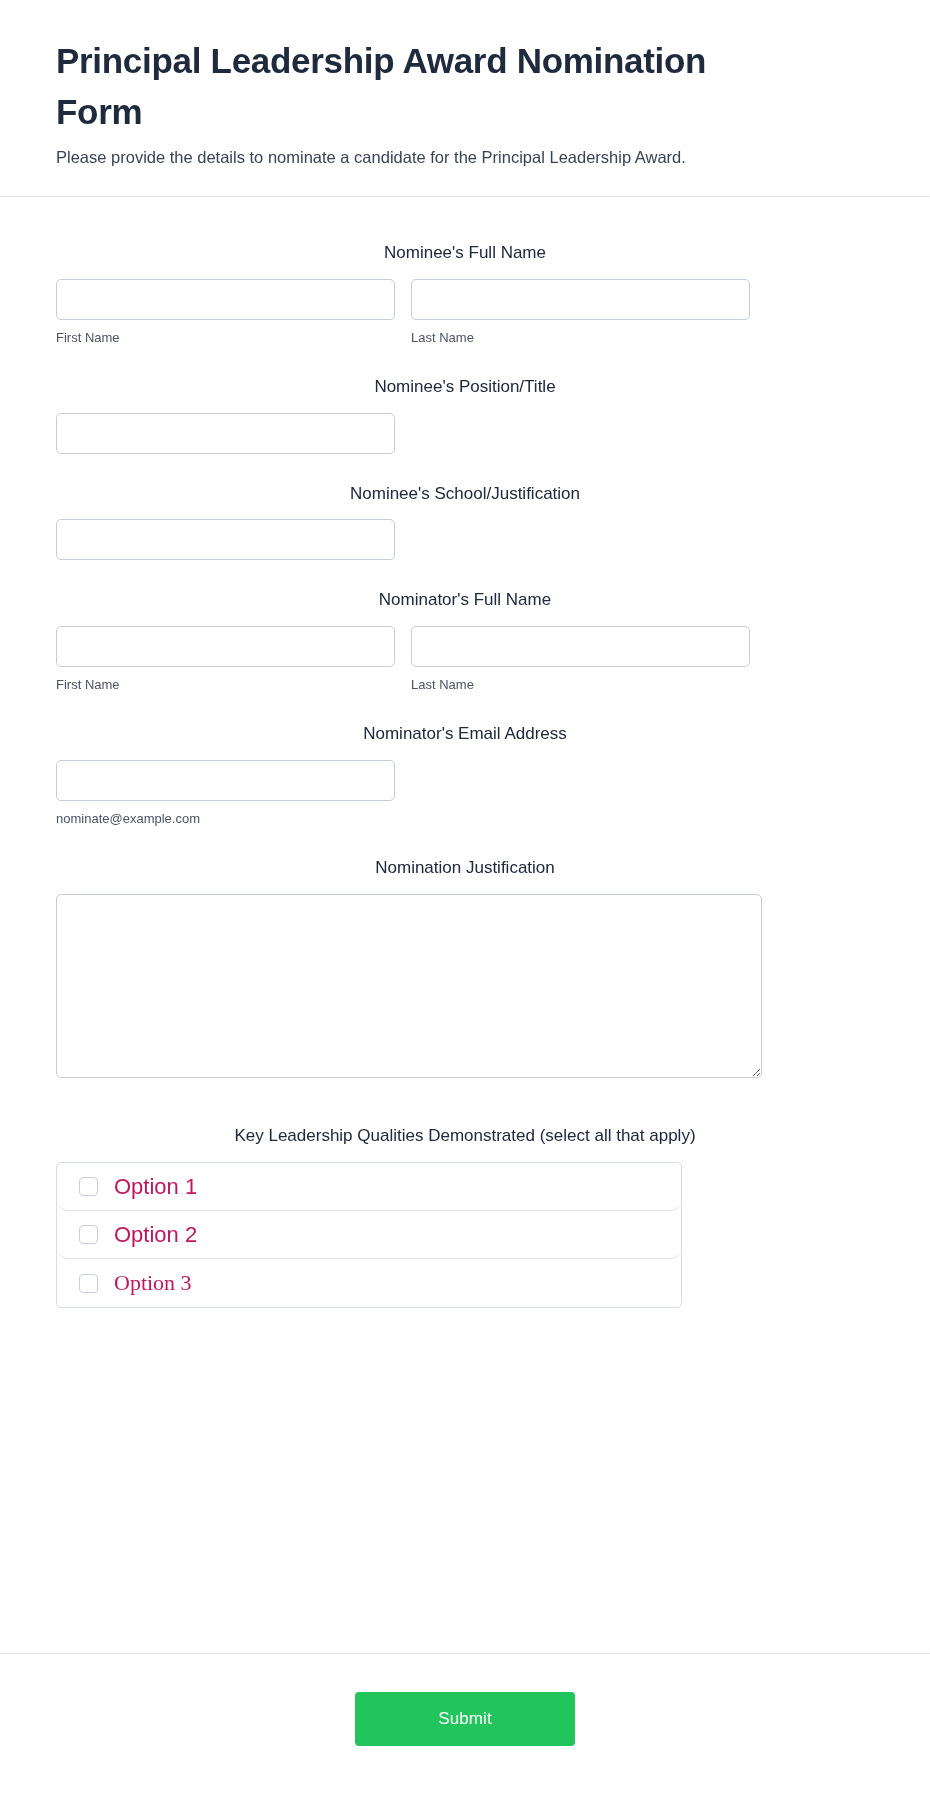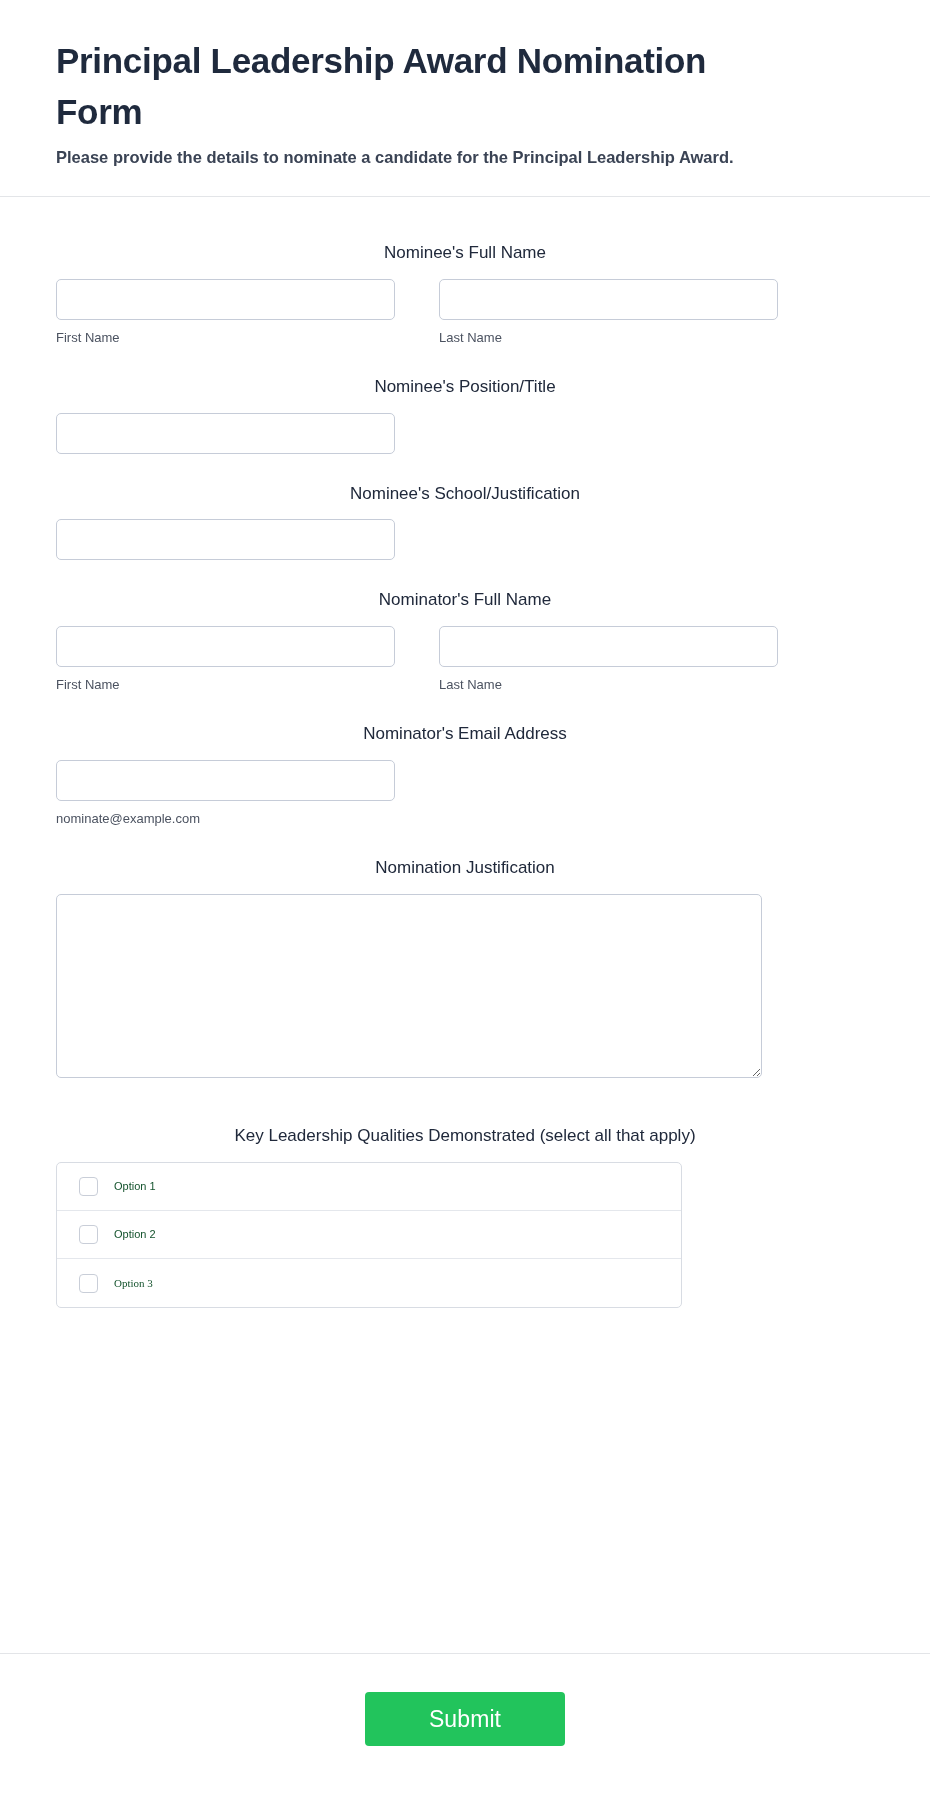--- a/index.html
+++ b/index.html
@@ -1,15 +1,15 @@
 <!DOCTYPE html>
 <html><head>
 <meta charset="utf-8">
 <style>
-  * { box-sizing: border-box; }
+  * { box-sizing: border-box; border-radius: 11px; }
   html, body {
     margin: 0;
     padding: 0;
     background: #ffffff;
   }
   body {
     width: 930px;
     min-height: 1798px;
     font-family: "Liberation Sans", sans-serif;
     color: #2c3444;
@@ -36,21 +36,21 @@
     margin: 0 0 6px 0;
     letter-spacing: -0.3px;
     max-width: 690px;
   }
   .form-subtitle {
     font-size: 16.5px;
     line-height: 1.6;
     color: #3a4354;
     margin: 0;
     max-width: 680px;
-    font-weight: bold;
+    font-weight: normal;
   }
 
   .divider {
     height: 1px;
     width: 100%;
     background: #e3e5e8;
     border: 0;
     margin: 0;
   }
 
@@ -69,21 +69,21 @@
     font-size: 17px;
     line-height: 1.4;
     color: #20293b;
     font-weight: normal;
     margin-bottom: 14px;
     text-align: center;
   }
 
   .input-row {
     display: flex;
-    gap: 44px;
+    gap: 16px;
   }
   .input-col {
     width: 339px;
     flex: 0 0 339px;
   }
 
   .text-input {
     display: block;
     width: 100%;
     height: 41px;
@@ -150,39 +150,39 @@
   .checkbox-box {
     width: 19px;
     height: 19px;
     flex: 0 0 19px;
     border: 1px solid #c9ced8;
     border-radius: 4px;
     background: #ffffff;
     margin-right: 16px;
   }
   .checkbox-text {
-    font-size: 11px;
-    color: #14532d;
+    font-size: 22px;
+    color: #be185d;
     line-height: 1;
   }
 
   
   .form-footer {
     padding: 38px 56px 52px 56px;
     display: flex;
     justify-content: center;
   }
   .submit-button {
-    width: 200px;
+    width: 220px;
     height: 54px;
     background: #22c45c;
     color: #ffffff;
     border: 0;
     border-radius: 4px;
-    font-size: 23px;
+    font-size: 17px;
     font-family: "Liberation Sans", sans-serif;
     cursor: pointer;
     letter-spacing: 0.1px;
   }
 </style>
 </head>
 <body>
 
 <div class="form-page">
 

